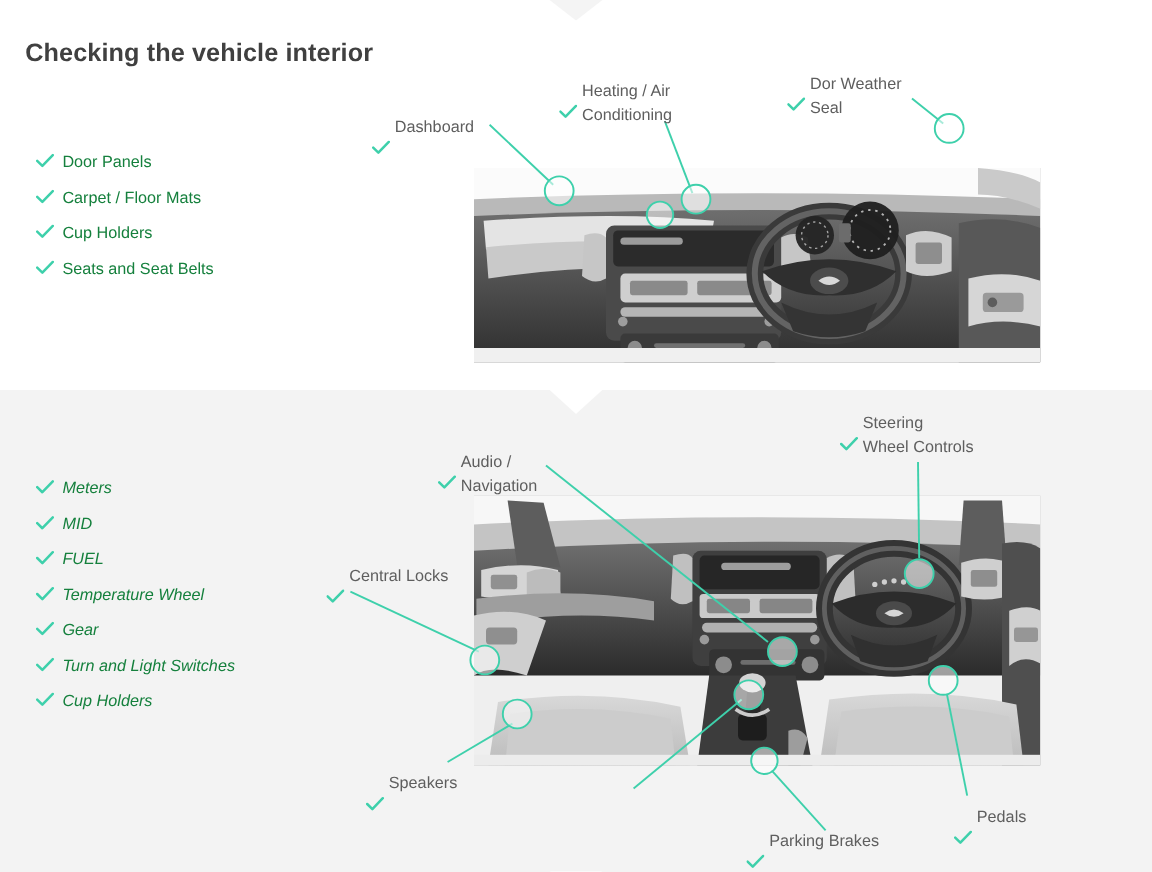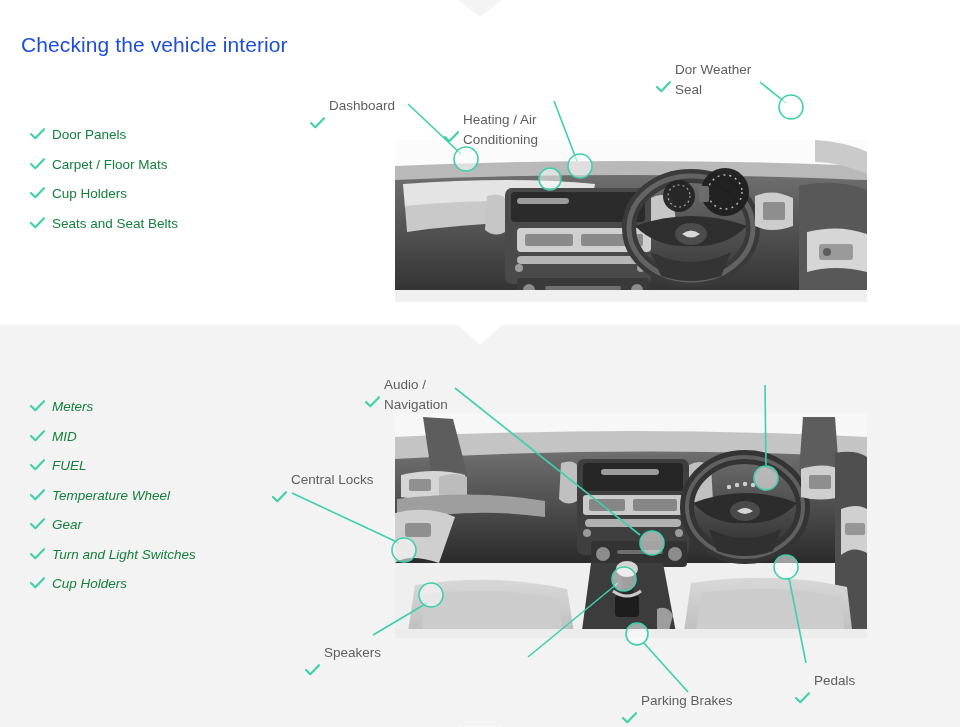--- a/index.html
+++ b/index.html
@@ -23,21 +23,21 @@
     border-left: 22px solid transparent;
     border-right: 22px solid transparent;
   }
   #notch-top    { top: 0;  border-top: 17px solid #f4f4f4; }
   #notch-mid    { top: 0;  border-top: 20px solid #ffffff; z-index: 4; }
   #notch-bottom { bottom: -16px; border-top: 17px solid #fbfbfb; }
 
   
   .page-title {
     position: absolute; left: 21px; top: 33px;
-    font-size: 21px; color: #1d4ed8; font-weight: 400; letter-spacing: .1px;
+    font-size: 21px; color: #404040; font-weight: 700; letter-spacing: .1px;
   }
   .check-list { position: absolute; list-style: none; }
   #list-interior { left: 30px; top: 127px; }
   #list-controls { left: 30px; top: 399px; font-style: italic; }
   .check-item {
     display: flex; align-items: center;
     font-size: 13.5px; color: #15803d; line-height: 1;
     margin-bottom: 15px;
   }
   .check-item .tick { width: 22px; flex: none; }
@@ -198,21 +198,21 @@
 
     <div class="callout" id="callout-i-0" style="left:310px; top:96px;">
       <span class="tick">
         <svg width="15" height="12" viewBox="0 0 15 12">
             <path d="M1 6 L5.3 10.2 L14 1.2" fill="none" stroke="#3ed0ab" stroke-width="2.1" stroke-linecap="round" stroke-linejoin="round"></path>
           </svg>
       </span>
       <span class="label">Dashboard</span>
     </div>
 
-    <div class="callout" id="callout-i-1" style="left:444px; top:66px;margin-top:44px;">
+    <div class="callout" id="callout-i-1" style="left:466px; top:66px;">
       <span class="tick">
         <svg width="15" height="12" viewBox="0 0 15 12">
             <path d="M1 6 L5.3 10.2 L14 1.2" fill="none" stroke="#3ed0ab" stroke-width="2.1" stroke-linecap="round" stroke-linejoin="round"></path>
           </svg>
       </span>
       <span class="label">Heating / Air
 Conditioning</span>
     </div>
 
     <div class="callout" id="callout-i-2" style="left:656px; top:60px;">
@@ -403,20 +403,29 @@
     <div class="callout" id="callout-c-0" style="left:365px; top:50px;">
       <span class="tick">
         <svg width="15" height="12" viewBox="0 0 15 12">
             <path d="M1 6 L5.3 10.2 L14 1.2" fill="none" stroke="#3ed0ab" stroke-width="2.1" stroke-linecap="round" stroke-linejoin="round"></path>
           </svg>
       </span>
       <span class="label">Audio /
 Navigation</span>
     </div>
 
+    <div class="callout" id="callout-c-1" style="left:700px; top:18px;">
+      <span class="tick">
+        <svg width="15" height="12" viewBox="0 0 15 12">
+            <path d="M1 6 L5.3 10.2 L14 1.2" fill="none" stroke="#3ed0ab" stroke-width="2.1" stroke-linecap="round" stroke-linejoin="round"></path>
+          </svg>
+      </span>
+      <span class="label">Steering
+Wheel Controls</span>
+    </div>
 
     <div class="callout" id="callout-c-2" style="left:272px; top:145px;">
       <span class="tick">
         <svg width="15" height="12" viewBox="0 0 15 12">
             <path d="M1 6 L5.3 10.2 L14 1.2" fill="none" stroke="#3ed0ab" stroke-width="2.1" stroke-linecap="round" stroke-linejoin="round"></path>
           </svg>
       </span>
       <span class="label">Central Locks</span>
     </div>
 

